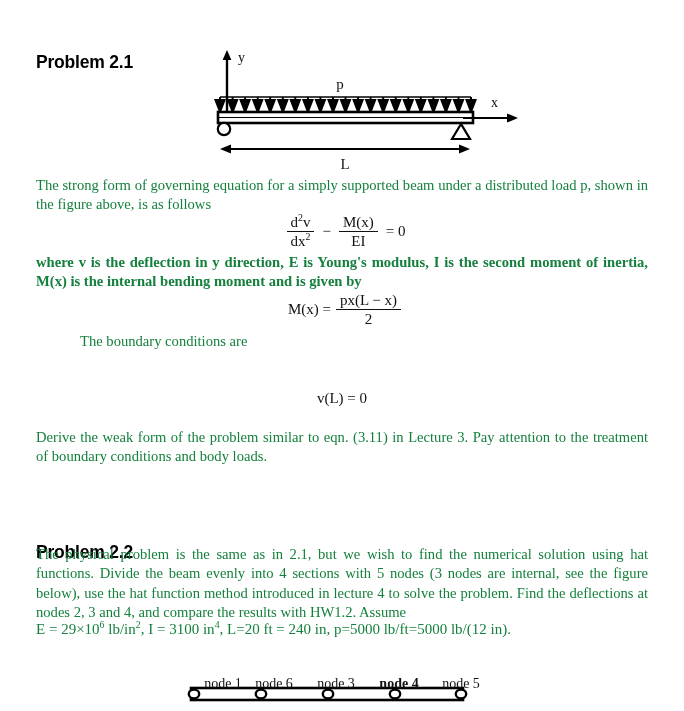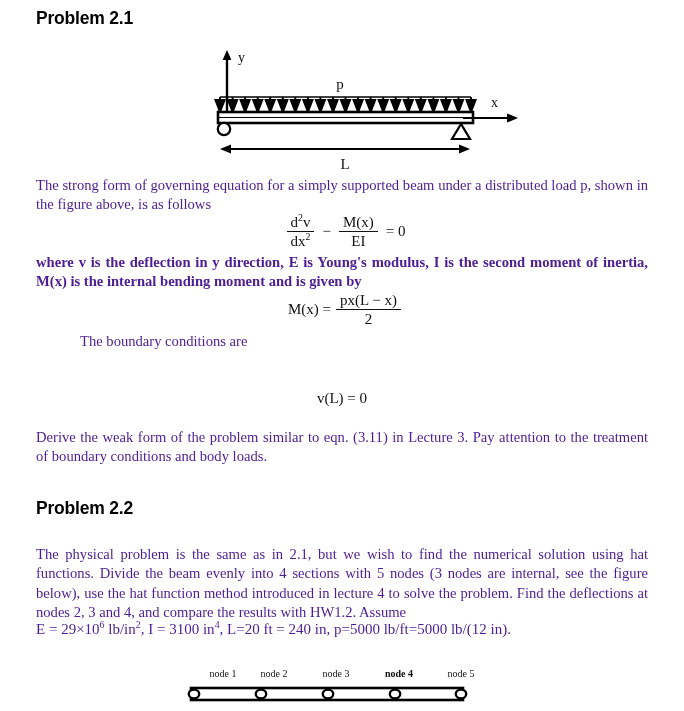--- a/index.html
+++ b/index.html
@@ -25,33 +25,34 @@
   
   .problem-heading {
     position: absolute;
     left: 36px;
     font-family: "Liberation Sans", sans-serif;
     font-weight: bold;
     font-size: 17.5px;
     letter-spacing: -0.2px;
     color: #000;
     white-space: nowrap;
+    margin-top: 44px;
   }
   #heading-21 { top: 8px; }
   #heading-22 { top: 498px; }
 
   
   .para {
     position: absolute;
     left: 36px;
     width: 612px;
     font-family: "Liberation Serif", serif;
     font-size: 14.6px;
     line-height: 19.3px;
-    color: #4c1d95;
+    color: #15803d;
     text-align: justify;
     text-justify: inter-word;
   }
   .para.nojust { text-align: left; }
 
   
   .math-block {
     position: absolute;
     left: 4px;
     width: 684px;
@@ -115,23 +116,23 @@
     width: 400px;
     height: 47px;
   }
   .node-labels {
     position: relative;
     height: 20px;
     width: 400px;
   }
   .node-label {
     position: absolute;
-    top: 4px;
-    font-family: "Liberation Serif", serif;
-    font-size: 10px;
+    top: 12px;
+    font-family: "Liberation Serif", serif;
+    font-size: 14px;
     color: #111;
     white-space: nowrap;
     transform: translateX(-50%);
   }
   #node-figure svg { display: block; }
 </style>
 </head>
 <body>
 
 <div class="page">
@@ -261,21 +262,21 @@
 
   <div class="para" style="top:545px;">The physical problem is the same as in 2.1, but we wish to find the numerical solution using hat functions. Divide the beam evenly into 4 sections with 5 nodes (3 nodes are internal, see the figure below), use the hat function method introduced in lecture 4 to solve the problem. Find the deflections at nodes 2, 3 and 4, and compare the results with HW1.2. Assume</div>
 
   <div class="para nojust" style="top:620px; font-size:15px;">
     <span>E =</span> <span>29×10</span><sup class="sm">6</sup> <span>lb/in</span><sup class="sm">2</sup><span>, I =</span> <span>3100</span> <span>in</span><sup class="sm">4</sup><span>, L=20 ft = 240 in, p=5000 lb/ft=5000 lb/(12 in).</span>
   </div>
 
   <div id="node-figure">
     <div class="node-labels">
       <span class="node-label" style="left:73px;">node 1</span>
-      <span class="node-label" style="left:124px;">node 2</span>
+      <span class="node-label" style="left:124px;">node 6</span>
       <span class="node-label" style="left:186px;">node 3</span>
       <span class="node-label" style="left:249px;font-weight:bold;">node 4</span>
       <span class="node-label" style="left:311px;">node 5</span>
     </div>
     <svg width="400" height="24" viewBox="0 0 400 24" xmlns="http://www.w3.org/2000/svg">
       <rect x="41" y="4" width="272" height="12" fill="#fff" stroke="#000" stroke-width="2.6"></rect>
       <ellipse cx="44" cy="10" rx="5.2" ry="4.4" fill="#fff" stroke="#000" stroke-width="2.4"></ellipse>
       <ellipse cx="111" cy="10" rx="5.2" ry="4.4" fill="#fff" stroke="#000" stroke-width="2.4"></ellipse>
       <ellipse cx="178" cy="10" rx="5.2" ry="4.4" fill="#fff" stroke="#000" stroke-width="2.4"></ellipse>
       <ellipse cx="245" cy="10" rx="5.2" ry="4.4" fill="#fff" stroke="#000" stroke-width="2.4"></ellipse>

